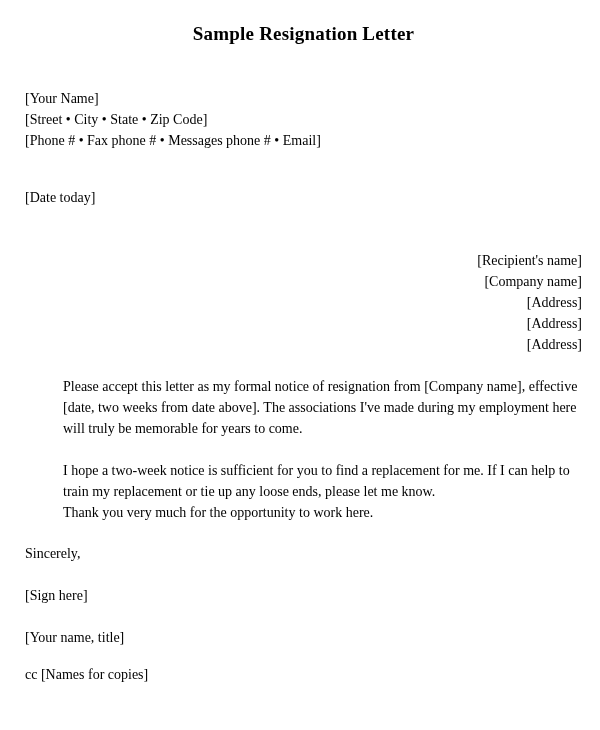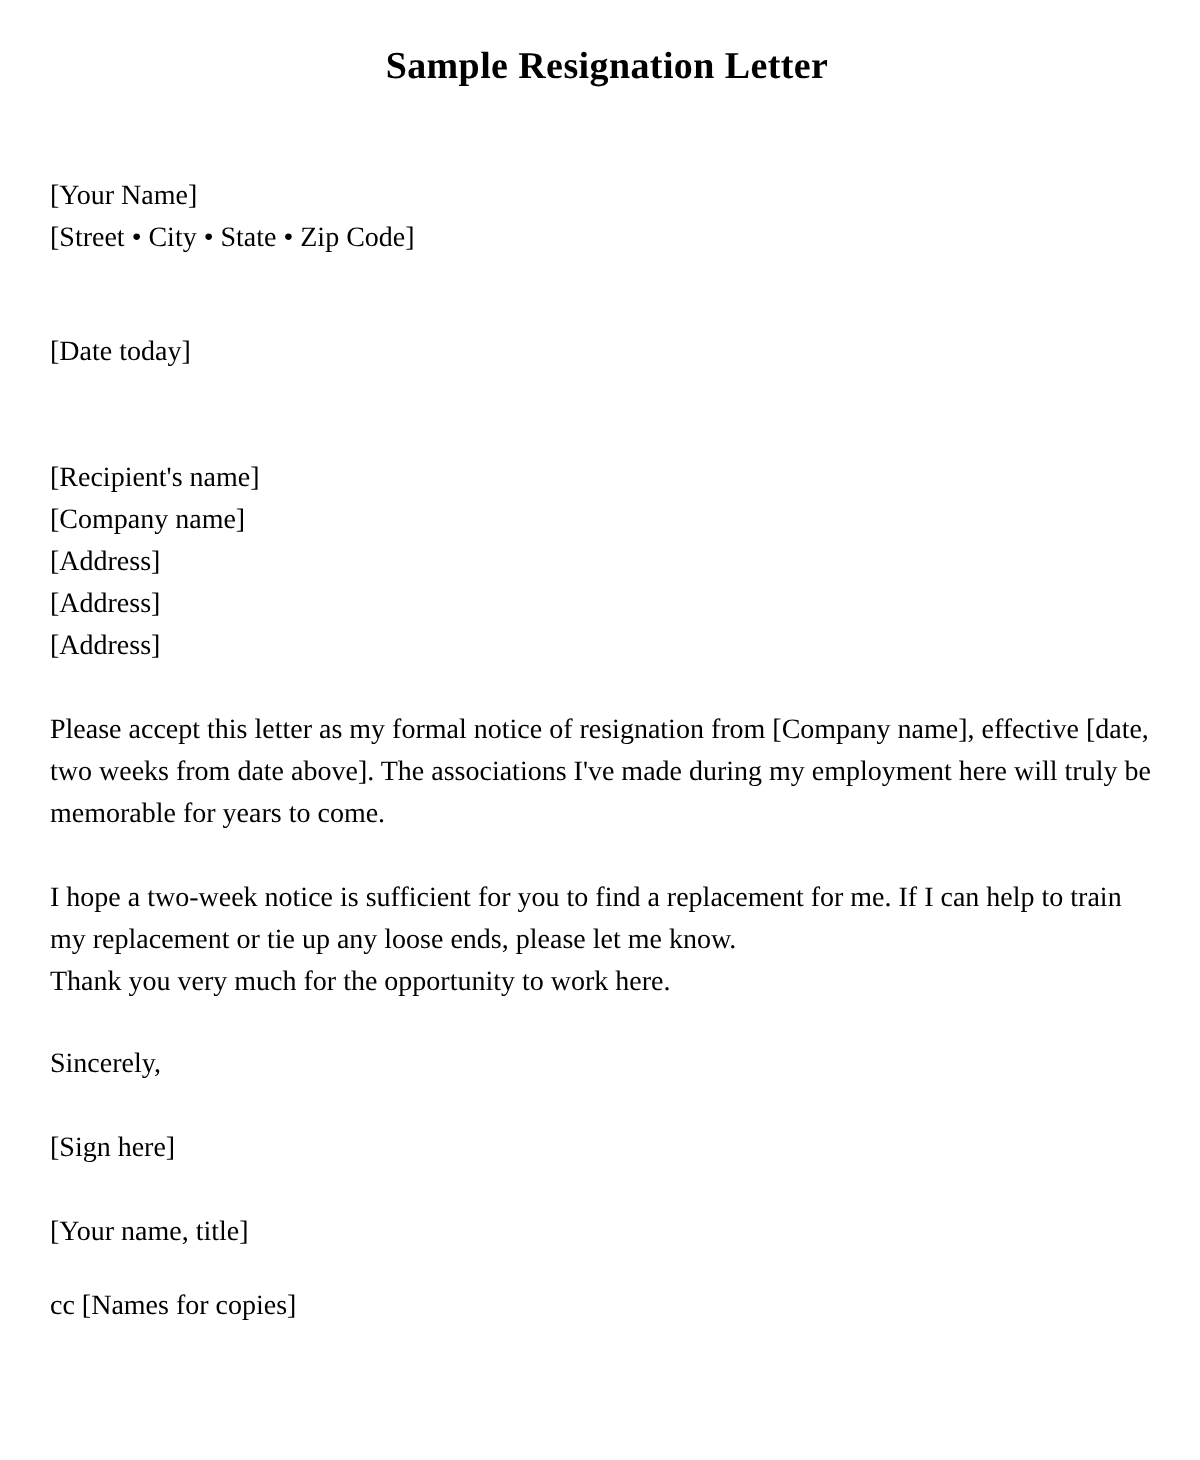--- a/index.html
+++ b/index.html
@@ -25,38 +25,39 @@
     line-height: 24px;
     font-weight: bold;
     text-align: center;
     margin: 6px 0 0 0;
     letter-spacing: 0.2px;
   }
   p { margin: 0; }
   .sender-block { margin-top: 42px; }
   .sender-name { font-weight: normal; }
   .date-line { margin-top: 36px; }
-  .recipient-block { margin-top: 42px; }
+  .recipient-block { margin-top: 42px; text-align: right; }
   .salutation { margin-top: 26px; }
-  .body-para { margin-top: 21px; max-width: 557px; }
+  .body-para { margin-top: 21px; max-width: 557px; margin-left: 38px; }
   .closing { margin-top: 20px; }
   .sign-line { margin-top: 21px; }
   .name-title { margin-top: 21px; }
   .cc-line { margin-top: 16px; }
 </style>
 </head>
 <body>
 
 <div class="page">
 
   <h1 class="doc-title">Sample Resignation Letter</h1>
 
   <div class="sender-block">
     <p class="sender-name">[Your Name]</p>
     <p>[Street • City • State • Zip Code]</p>
+    <p>[Phone # • Fax phone # • Messages phone # • Email]</p>
   </div>
 
   <p class="date-line">[Date today]</p>
 
   <div class="recipient-block">
     <p>[Recipient's name]</p>
     <p>[Company name]</p>
     <p>[Address]</p>
     <p>[Address]</p>
     <p>[Address]</p>

